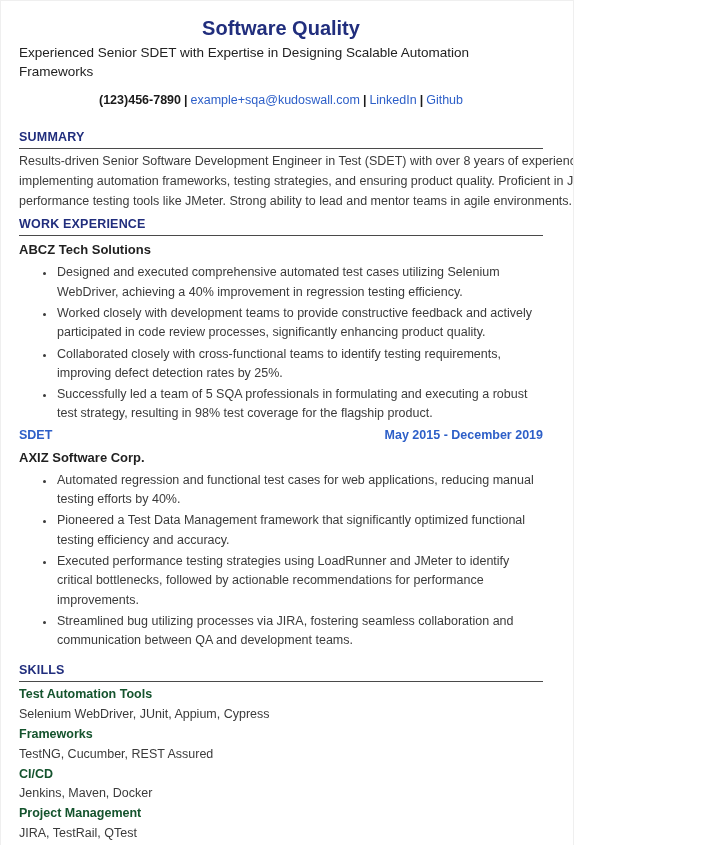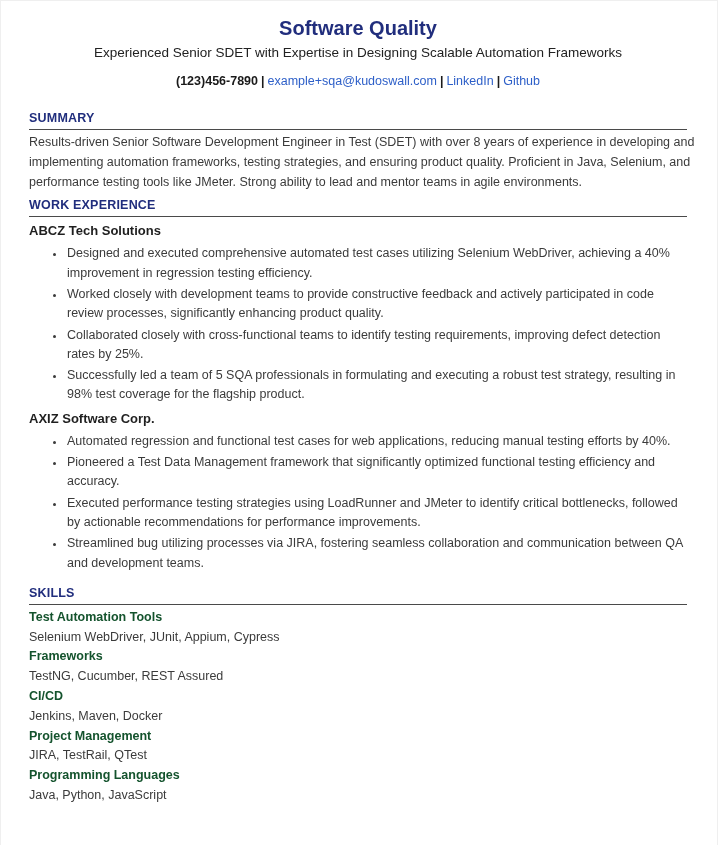--- a/index.html
+++ b/index.html
@@ -4,41 +4,40 @@
 <style>
   * { margin: 0; padding: 0; box-sizing: border-box; }
   html, body { background: #ffffff; }
   body {
     font-family: "Liberation Sans", "DejaVu Sans", sans-serif;
     width: 718px;
     height: 845px;
     overflow: hidden;
   }
   .page {
-    width: 718px;
+    width: 574px;
     height: 845px;
     overflow: hidden;
     background: #ffffff;
     border-left: 1px solid #efefef;
     border-right: 1px solid #efefef;
     border-top: 1px solid #efefef;
-    padding: 14px 30px 0 28px;
+    padding: 14px 30px 0 18px;
   }
   
   .doc-title {
     font-size: 20px;
     line-height: 26px;
     font-weight: 700;
     text-align: center;
     color: #212e7d;
   }
   .doc-subtitle {
     font-size: 13.5px;
     line-height: 19px;
-    text-align: center;
     color: #222222;
     margin-top: 2px;
   }
   .contact-line {
     font-size: 12.5px;
     line-height: 17px;
     font-weight: 700;
     text-align: center;
     color: #1a1a1a;
     margin-top: 11px;
@@ -142,20 +141,24 @@
       <div class="job-company">ABCZ Tech Solutions</div>
       <ul class="job-bullets">
         <li>Designed and executed comprehensive automated test cases utilizing Selenium WebDriver, achieving a 40% improvement in regression testing efficiency.</li>
         <li>Worked closely with development teams to provide constructive feedback and actively participated in code review processes, significantly enhancing product quality.</li>
         <li>Collaborated closely with cross-functional teams to identify testing requirements, improving defect detection rates by 25%.</li>
         <li>Successfully led a team of 5 SQA professionals in formulating and executing a robust test strategy, resulting in 98% test coverage for the flagship product.</li>
       </ul>
     </div>
 
     <div>
+      <div class="job-header">
+        <span class="job-title">SDET</span>
+        <span class="job-dates">May 2015 - December 2019</span>
+      </div>
       <div class="job-company">AXIZ Software Corp.</div>
       <ul class="job-bullets">
         <li>Automated regression and functional test cases for web applications, reducing manual testing efforts by 40%.</li>
         <li>Pioneered a Test Data Management framework that significantly optimized functional testing efficiency and accuracy.</li>
         <li>Executed performance testing strategies using LoadRunner and JMeter to identify critical bottlenecks, followed by actionable recommendations for performance improvements.</li>
         <li>Streamlined bug utilizing processes via JIRA, fostering seamless collaboration and communication between QA and development teams.</li>
       </ul>
     </div>
   </div>
 

